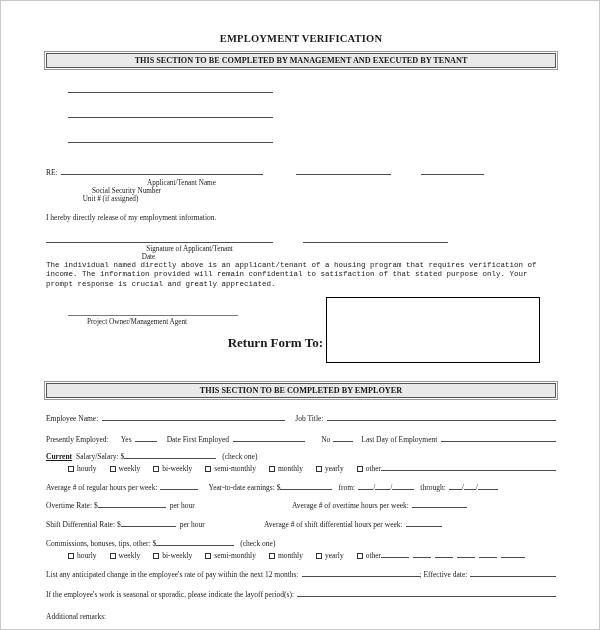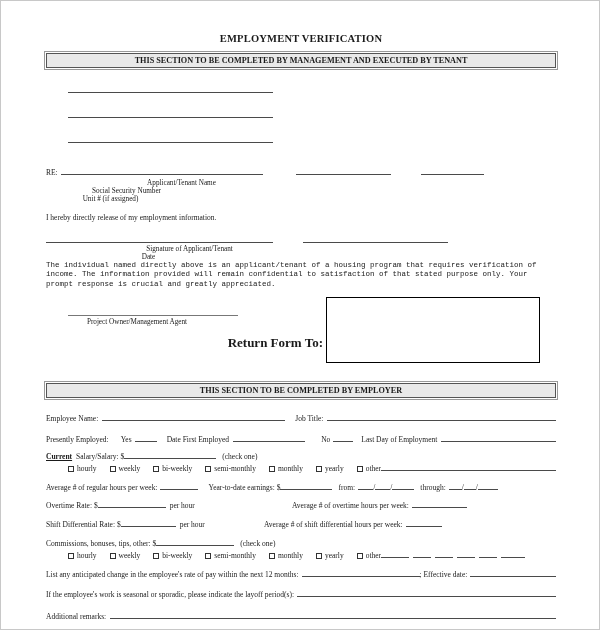--- a/index.html
+++ b/index.html
@@ -238,19 +238,19 @@
       <span class="bl" style="width:118px;"></span>
       <span style="margin-right:3px;">; Effective date:</span>
       <span class="bl grow" style="min-width:40px;"></span>
     </div>
 
     <div class="row" style="margin-top:11px;">
       <span style="margin-right:3px;">If the employee's work is seasonal or sporadic, please indicate the layoff period(s):</span>
       <span class="bl grow"></span>
     </div>
 
-    <div class="row" style="margin-top:13px;">
+    <div class="row" style="margin-top:13px;flex-direction:column;">
       <span style="margin-right:4px;">Additional remarks:</span>
       <span class="bl grow"></span>
     </div>
 
   </div>
 </div>
 
 </body></html>

